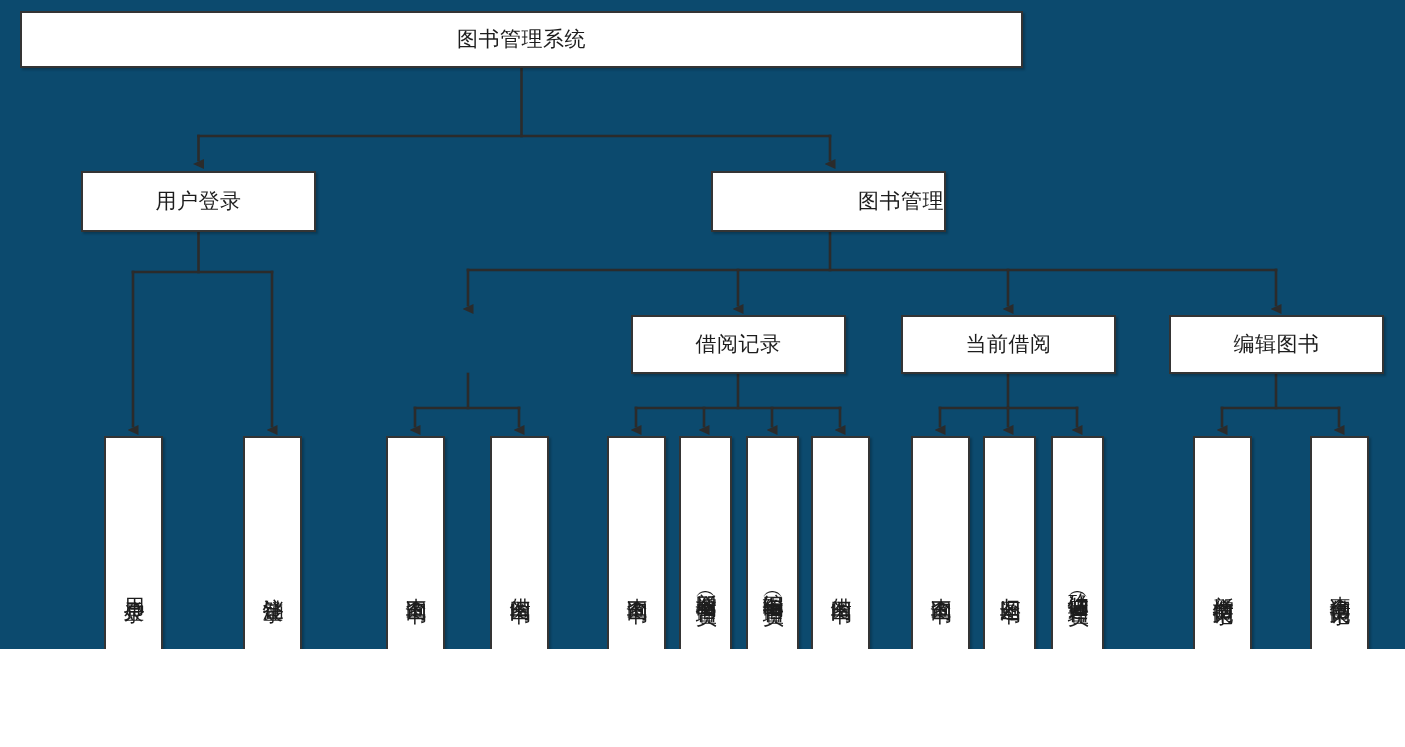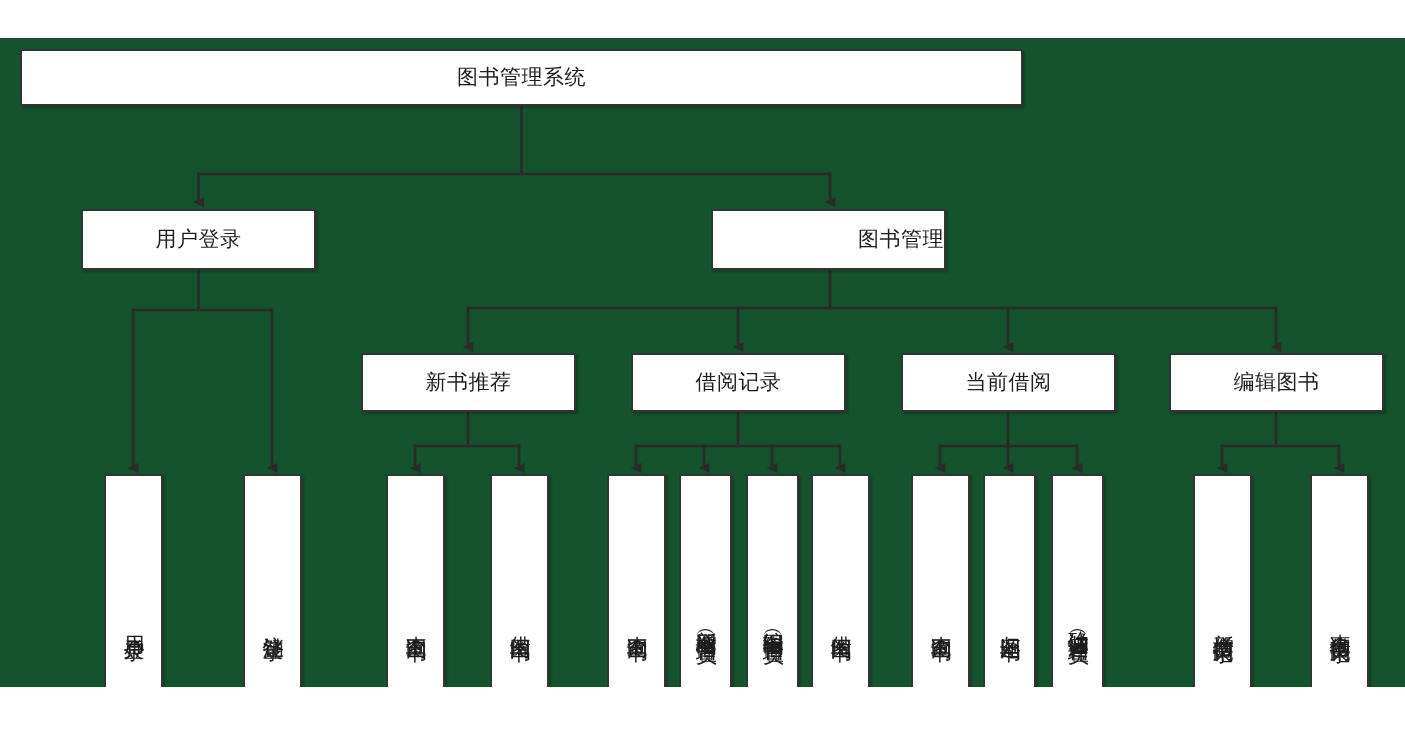--- a/index.html
+++ b/index.html
@@ -7,23 +7,22 @@
     padding: 0;
     background: #ffffff;
   }
   body {
     font-family: "DejaVu Sans", "Liberation Sans", sans-serif;
   }
   #canvas {
     position: relative;
     width: 1405px;
     height: 649px;
-    background: #14532d;
+    background: #0c4a6e;
     overflow: hidden;
-    margin-top: 38px;
   }
   #wires {
     position: absolute;
     left: 0;
     top: 0;
     width: 1405px;
     height: 747px;
   }
   .node {
     position: absolute;
@@ -124,23 +123,20 @@
     <span class="label">图书管理系统</span>
   </div>
 
   <div class="node" style="left:81px; top:171px; width:235px; height:61px;">
     <span class="label">用户登录</span>
   </div>
   <div class="node" style="left:711px; top:171px; width:235px; height:61px;justify-content:flex-end;">
     <span class="label">图书管理</span>
   </div>
 
-  <div class="node" style="left:361px; top:315px; width:215px; height:59px;">
-    <span class="label">新书推荐</span>
-  </div>
   <div class="node" style="left:631px; top:315px; width:215px; height:59px;">
     <span class="label">借阅记录</span>
   </div>
   <div class="node" style="left:901px; top:315px; width:215px; height:59px;align-items:center;">
     <span class="label">当前借阅</span>
   </div>
   <div class="node" style="left:1169px; top:315px; width:215px; height:59px;">
     <span class="label">编辑图书</span>
   </div>
 

